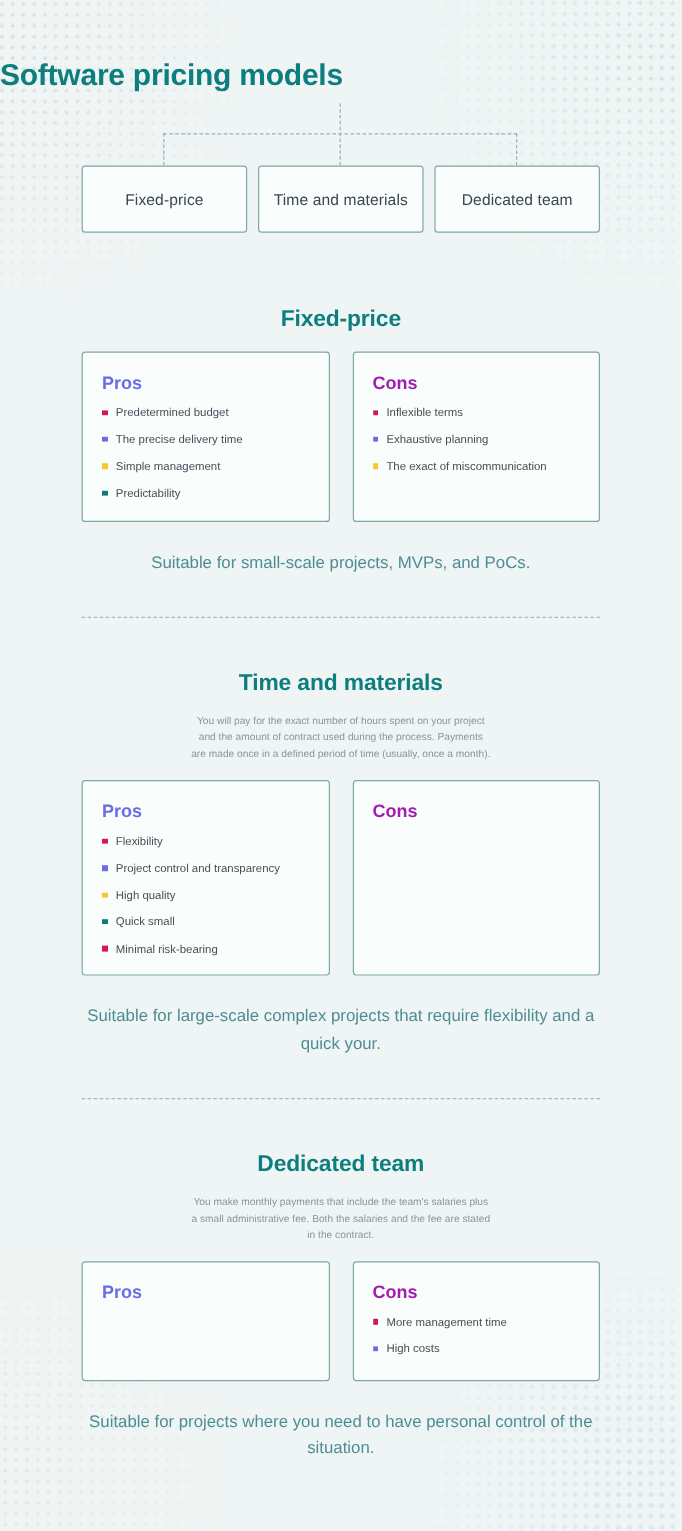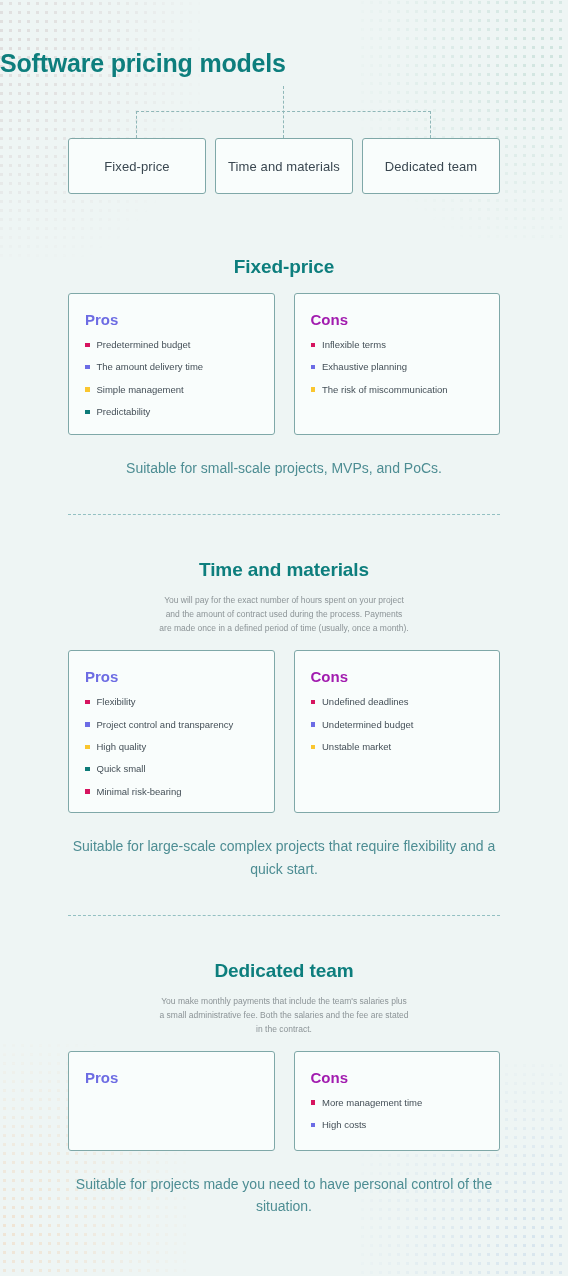--- a/index.html
+++ b/index.html
@@ -196,21 +196,21 @@
     <div class="cards">
       <div class="card pros card-fp">
         <div class="card-title">Pros</div>
         <ul>
           <li>
               <span class="bul" style="background:#d6145f"></span>
               <span>Predetermined budget</span>
             </li>
           <li>
               <span class="bul" style="background:#6c6ce5"></span>
-              <span>The amount delivery time</span>
+              <span>The precise delivery time</span>
             </li>
           <li>
               <span class="bul" style="background:#fac62f"></span>
               <span>Simple management</span>
             </li>
           <li>
               <span class="bul" style="background:#0d7b78"></span>
               <span>Predictability</span>
             </li>
         </ul>
@@ -221,21 +221,21 @@
           <li>
               <span class="bul" style="background:#d6145f"></span>
               <span>Inflexible terms</span>
             </li>
           <li>
               <span class="bul" style="background:#6c6ce5"></span>
               <span>Exhaustive planning</span>
             </li>
           <li>
               <span class="bul" style="background:#fac62f"></span>
-              <span>The risk of miscommunication</span>
+              <span>The exact of miscommunication</span>
             </li>
         </ul>
       </div>
     </div>
 
     <p class="suitable">Suitable for small-scale projects, MVPs, and PoCs.</p>
   </div>
 
   <div class="divider"></div>
 
@@ -264,38 +264,24 @@
               <span>Quick small</span>
             </li>
           <li>
               <span class="bul" style="background:#d6145f"></span>
               <span>Minimal risk-bearing</span>
             </li>
         </ul>
       </div>
       <div class="card cons card-tm">
         <div class="card-title">Cons</div>
-        <ul>
-          <li>
-              <span class="bul" style="background:#d6145f"></span>
-              <span>Undefined deadlines</span>
-            </li>
-          <li>
-              <span class="bul" style="background:#6c6ce5"></span>
-              <span>Undetermined budget</span>
-            </li>
-          <li>
-              <span class="bul" style="background:#fac62f"></span>
-              <span>Unstable market</span>
-            </li>
-        </ul>
-      </div>
-    </div>
-
-    <p class="suitable">Suitable for large-scale complex projects that require flexibility and a quick start.</p>
+      </div>
+    </div>
+
+    <p class="suitable">Suitable for large-scale complex projects that require flexibility and a quick your.</p>
   </div>
 
   <div class="divider"></div>
 
   <div class="section s3">
     <h2 class="sec-title">Dedicated team</h2>
     <p class="sec-desc">You make monthly payments that include the team's salaries plus a small administrative fee. Both the salaries and the fee are stated in the contract.</p>
 
     <div class="cards">
       <div class="card pros card-dt">
@@ -309,16 +295,16 @@
               <span>More management time</span>
             </li>
           <li>
               <span class="bul" style="background:#6c6ce5"></span>
               <span>High costs</span>
             </li>
         </ul>
       </div>
     </div>
 
-    <p class="suitable">Suitable for projects made you need to have personal control of the situation.</p>
+    <p class="suitable">Suitable for projects where you need to have personal control of the situation.</p>
   </div>
 
 </div>
 
 </body></html>

